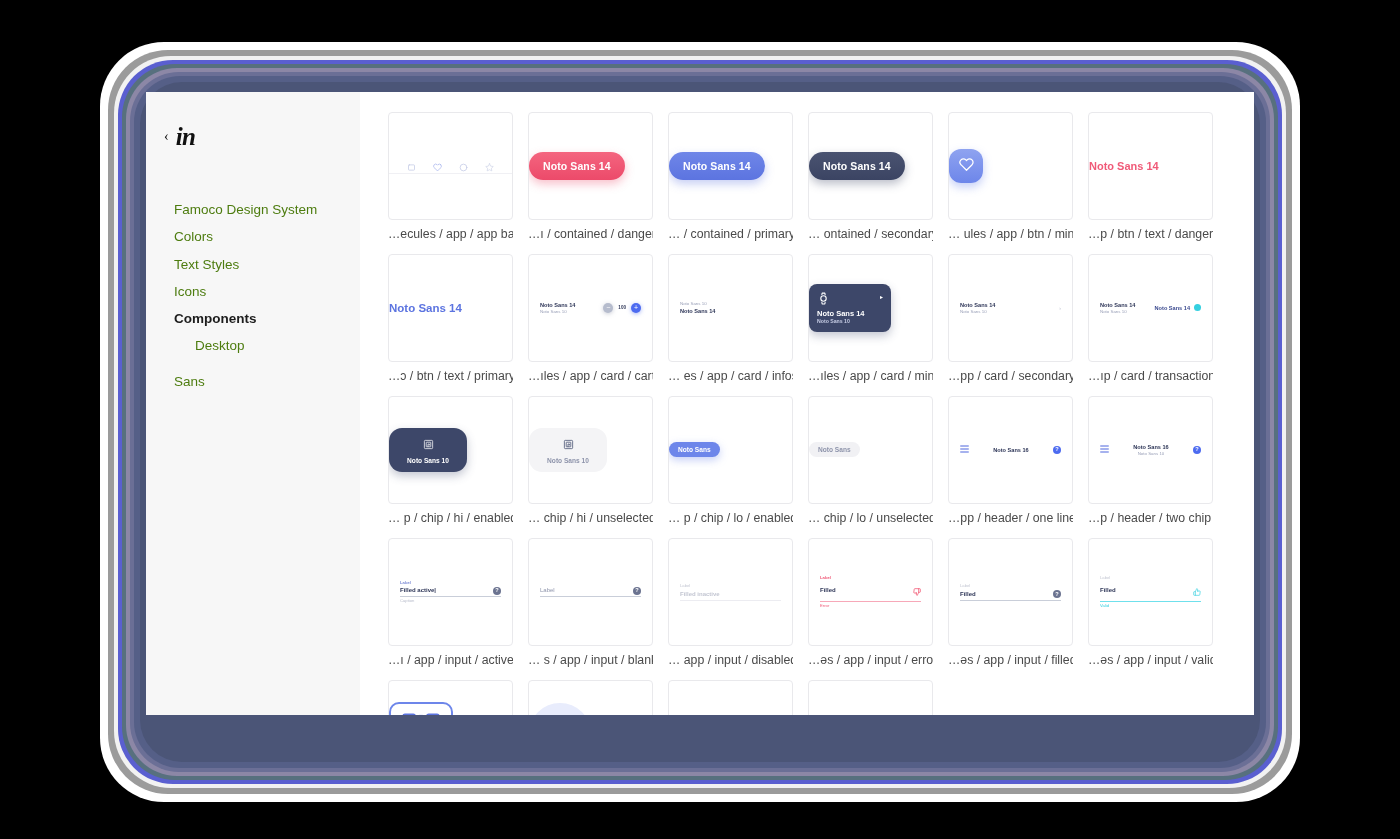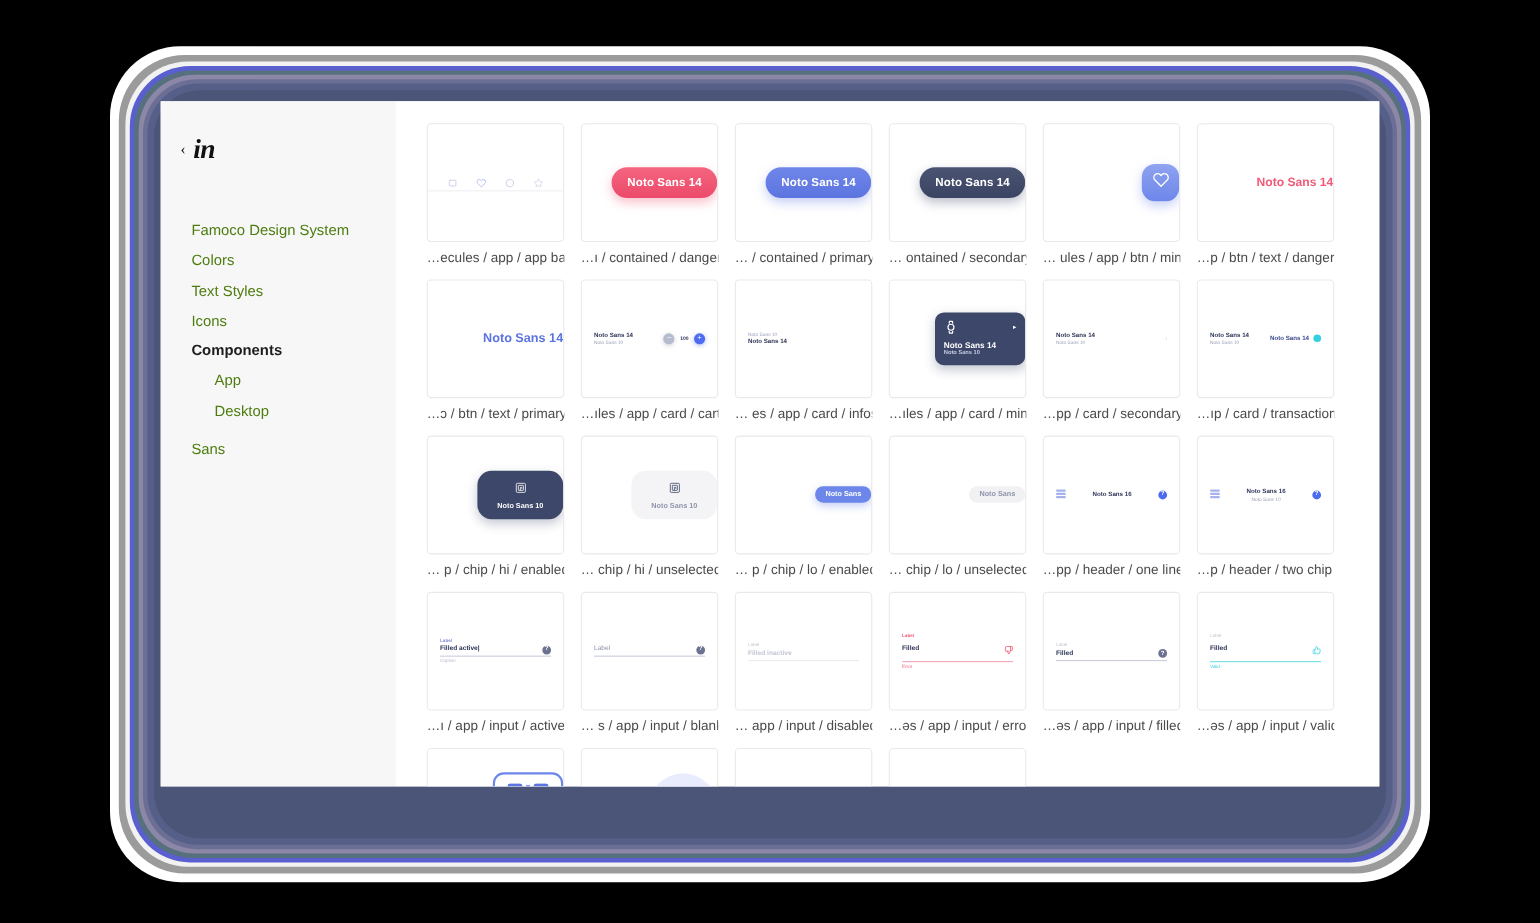--- a/index.html
+++ b/index.html
@@ -77,21 +77,21 @@
     display: grid;
     grid-template-columns: repeat(6, 125px);
     gap: 11px 15px;
   }
   .cell { width: 125px; }
   .preview {
     width: 125px; height: 108px;
     border: 1px solid #e9e9ec;
     border-radius: 4px;
     background: #fff;
-    display: flex; align-items: center; justify-content: flex-end;
+    display: flex; align-items: center; justify-content: flex-start;
     overflow: hidden;
     position: relative;
     cursor: pointer;
   }
   .cell-label {
     margin-top: 7px;
     font-size: 12.3px;
     color: #4a4a4a;
     white-space: nowrap;
     overflow: hidden;
@@ -224,21 +224,20 @@
     <div id="logo-row">
       <span class="back-chevron">‹</span>
       <span class="invision-logo">in</span>
     </div>
     <nav id="nav-list">
         <div class="nav-item">Famoco Design System</div>
         <div class="nav-item">Colors</div>
         <div class="nav-item">Text Styles</div>
         <div class="nav-item">Icons</div>
         <div class="nav-item active">Components</div>
-        <div class="nav-item sub">App</div>
         <div class="nav-item sub">Desktop</div>
         <div class="nav-gap"></div>
         <div class="nav-item">Sans</div>
       </nav>
   </aside>
 
   <main id="content">
     <div id="grid">
         <div class="cell">
           <div class="preview">

